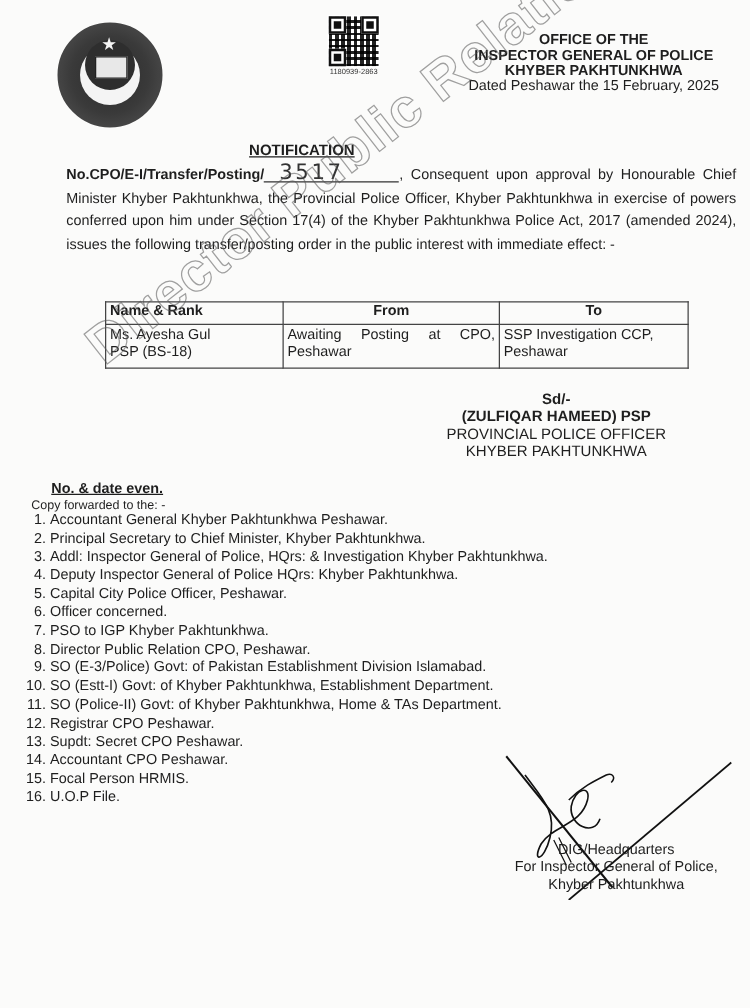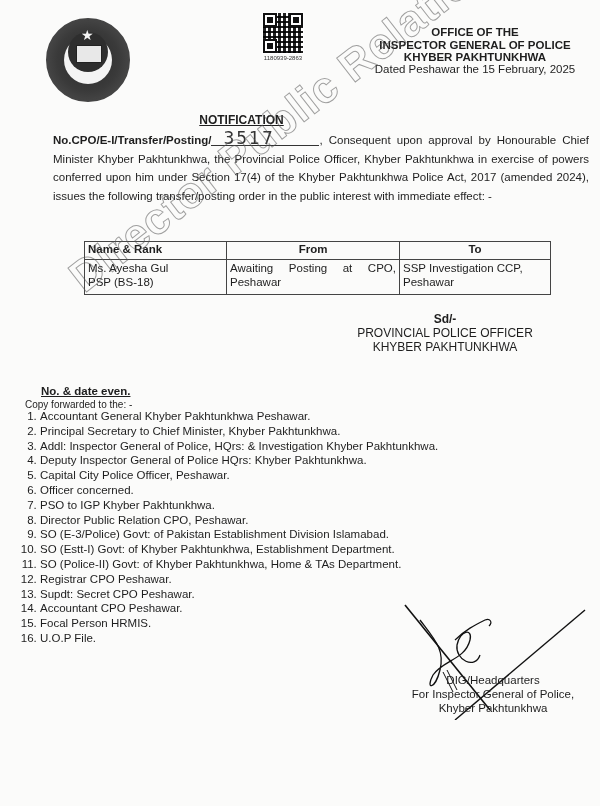--- a/index.html
+++ b/index.html
@@ -96,20 +96,21 @@
       <div>PSP (BS-18)</div>
     </td>
     <td style="text-align:justify">Awaiting Posting at CPO, Peshawar</td>
     <td>SSP Investigation CCP, Peshawar</td>
   </tr>
 </tbody>
   </table>
 
 <div class="abs sign1">
   <div class="bold">Sd/-</div>
+  <div class="bold">(ZULFIQAR HAMEED) PSP</div>
   <div>PROVINCIAL POLICE OFFICER</div>
   <div>KHYBER PAKHTUNKHWA</div>
 </div>
 
 <div class="abs even">No. &amp; date even.</div>
 <div class="abs copy-to">Copy forwarded to the: -</div>
 <ol class="copies">
   <li>Accountant General Khyber Pakhtunkhwa Peshawar.</li>
   <li>Principal Secretary to Chief Minister, Khyber Pakhtunkhwa.</li>
   <li>Addl: Inspector General of Police, HQrs: &amp; Investigation Khyber Pakhtunkhwa.</li>

